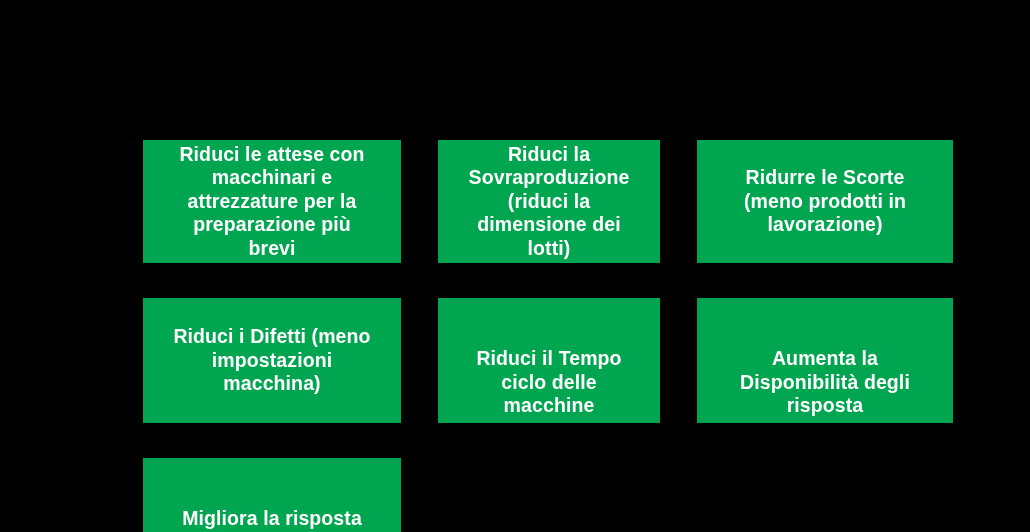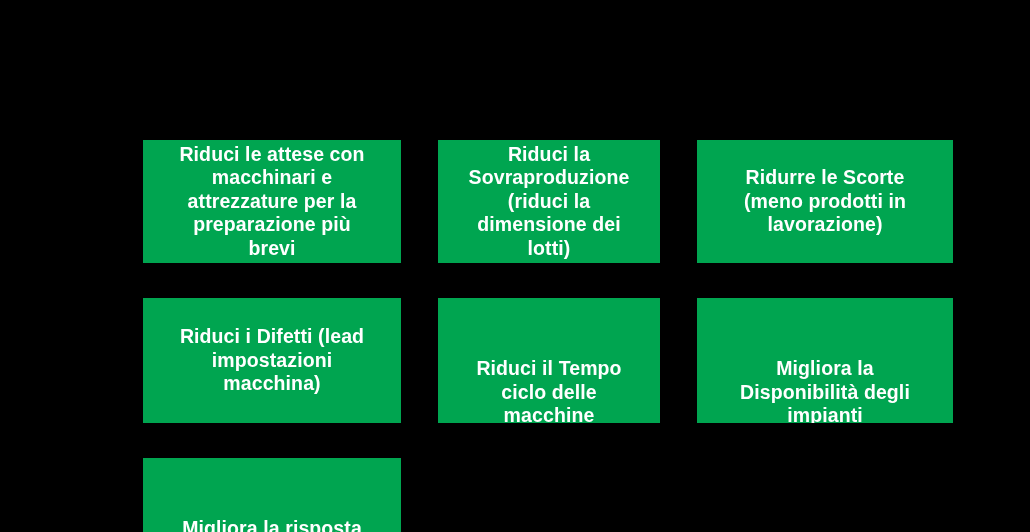--- a/index.html
+++ b/index.html
@@ -46,21 +46,21 @@
     font-family: "Liberation Sans", sans-serif;
     font-weight: bold;
     font-size: 19.5px;
     line-height: 1.21;
     text-align: center;
     white-space: pre-wrap;
     letter-spacing: 0.1px;
   }
 
   .cell.r3 { align-items: flex-start; padding-top: 20px; }
-  .cell.r3 .cell-text { margin-top: 22px; }
+  .cell.r3 .cell-text { margin-top: 12px; }
 </style>
 </head>
 <body>
 
 <div id="slide">
 
   <div class="grid">
 
     <div class="cell r1">
       <span class="cell-text">Riduci le attese con macchinari e attrezzature per la preparazione più brevi</span>
@@ -69,30 +69,30 @@
 
     <div class="cell r2">
       <span class="cell-text">Riduci la Sovraproduzione (riduci la dimensione dei lotti)</span>
     </div>
 
     <div class="cell r1">
       <span class="cell-text">Ridurre le Scorte (meno prodotti in lavorazione)</span>
     </div>
 
     <div class="cell r2">
-      <span class="cell-text">Riduci i Difetti (lead impostazioni macchina)</span>
+      <span class="cell-text">Riduci i Difetti (meno impostazioni macchina)</span>
     </div>
 
 
     <div class="cell r3">
       <span class="cell-text">Riduci il Tempo ciclo delle macchine</span>
     </div>
 
     <div class="cell r3">
-      <span class="cell-text">Migliora la Disponibilità degli impianti</span>
+      <span class="cell-text">Aumenta la Disponibilità degli risposta</span>
     </div>
 
     <div class="cell r3">
       <span class="cell-text">Migliora la risposta dell'azienda ai cambiamenti del riduci</span>
     </div>
 
   </div>
 
 </div>
 

